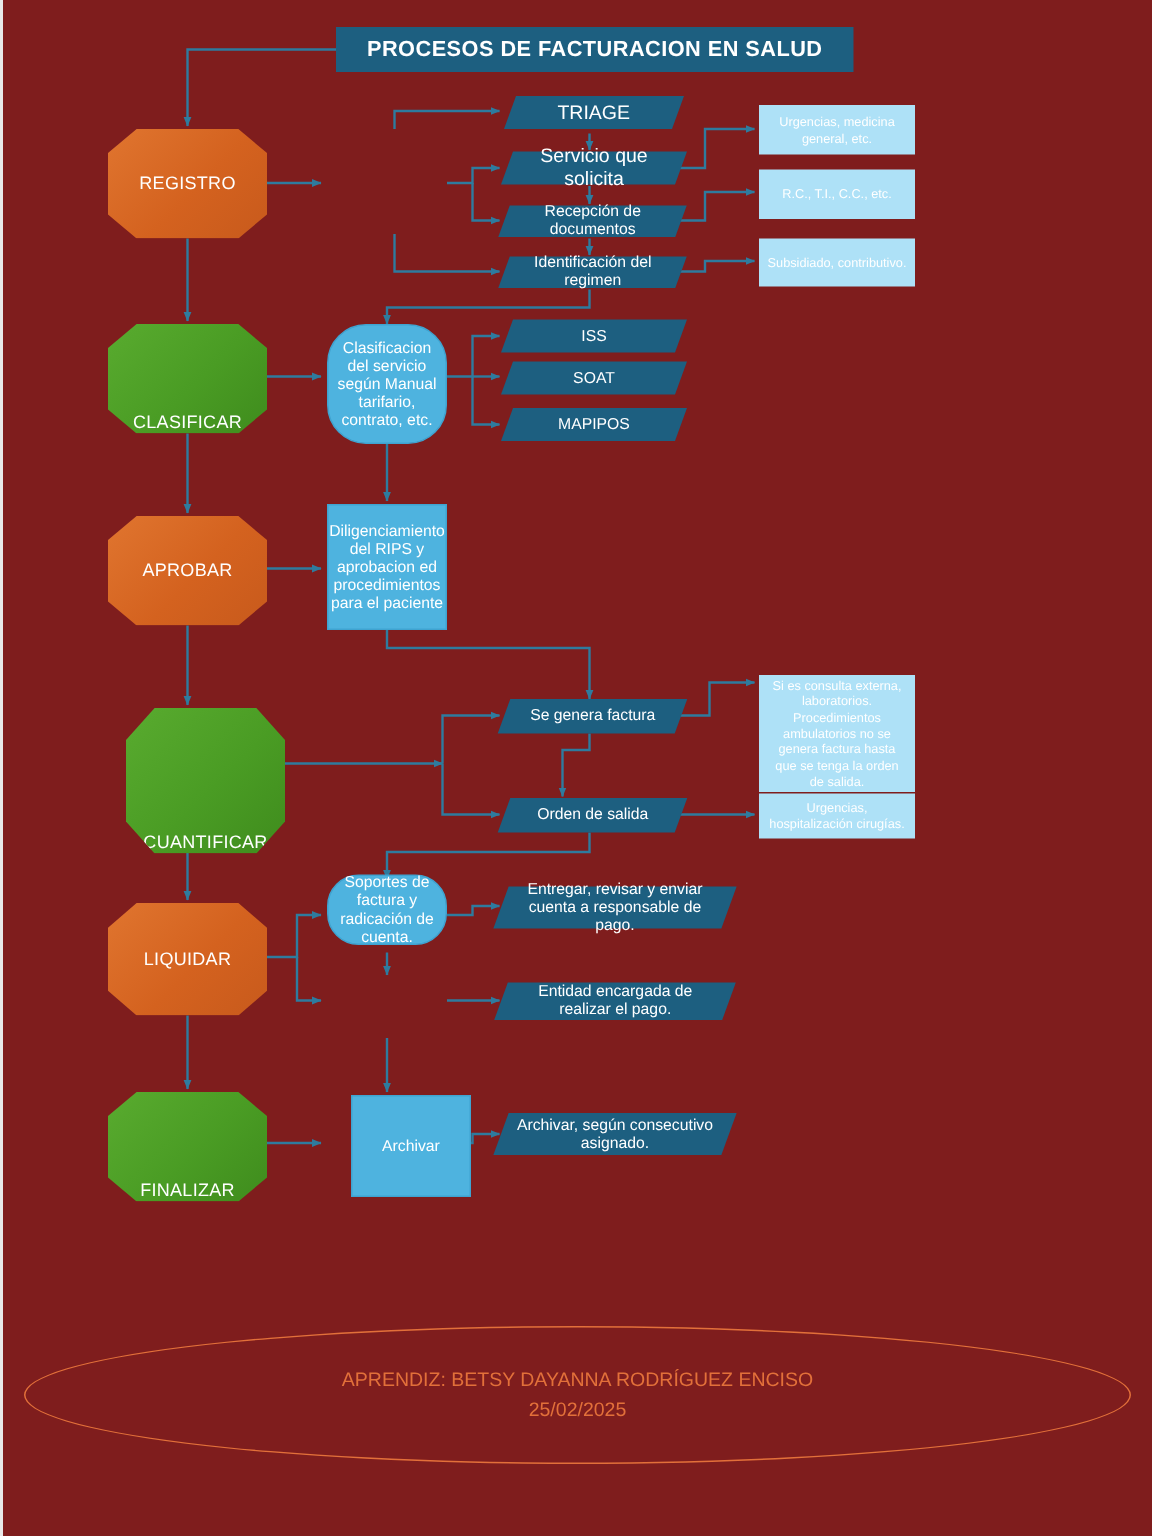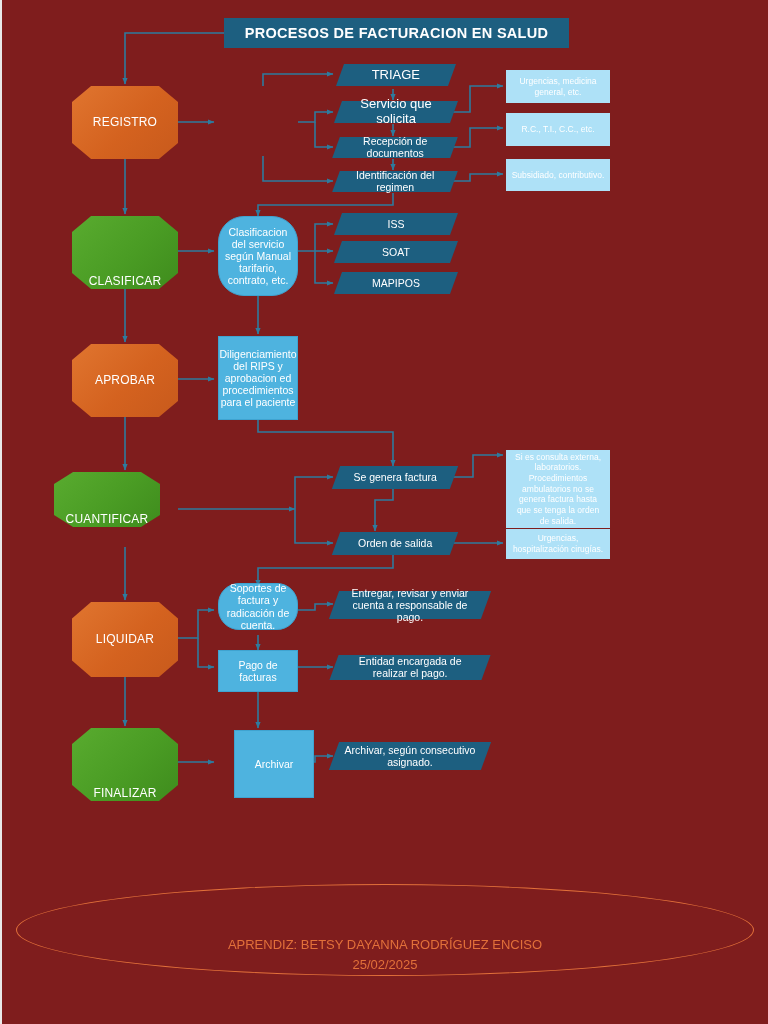--- a/index.html
+++ b/index.html
@@ -159,21 +159,21 @@
   </div>
 
   <div class="node stage green" style="left:72px;top:216px;width:106px;height:73px;">
     <span>CLASIFICAR</span>
   </div>
 
   <div class="node stage orange" style="left:72px;top:344px;width:106px;height:73px;">
     <span>APROBAR</span>
   </div>
 
-  <div class="node stage green" style="left:54px;top:472px;width:106px;height:55px;">
+  <div class="node stage green" style="left:84px;top:472px;width:106px;height:97px;">
     <span>CUANTIFICAR</span>
   </div>
 
   <div class="node stage orange" style="left:72px;top:602px;width:106px;height:75px;">
     <span>LIQUIDAR</span>
   </div>
 
   <div class="node stage green" style="left:72px;top:728px;width:106px;height:73px;">
     <span>FINALIZAR</span>
   </div>
@@ -184,23 +184,20 @@
   </div>
 
   <div class="node proc" style="left:218px;top:336px;width:80px;height:84px;">
     <span>Diligenciamiento del RIPS y aprobacion ed procedimientos para el paciente</span>
   </div>
 
   <div class="node proc" style="left:218px;top:583px;width:80px;height:47px;border-radius:21px;">
     <span>Soportes de factura y radicación de cuenta.</span>
   </div>
 
-  <div class="node proc" style="left:218px;top:650px;width:80px;height:42px;">
-    <span>Pago de facturas</span>
-  </div>
 
   <div class="node proc" style="left:234px;top:730px;width:80px;height:68px;">
     <span>Archivar</span>
   </div>
 
   <div class="node par lg" style="left:340px;top:64px;width:112px;height:22px;">
     <span>TRIAGE</span>
   </div>
 
   <div class="node par lg" style="left:338px;top:101px;width:116px;height:22px;">
@@ -260,18 +257,18 @@
   </div>
 
   <div class="node note" style="left:506px;top:418px;width:104px;height:78px;margin-top:32px;">
     <span>Si es consulta externa, laboratorios. Procedimientos ambulatorios no se genera factura hasta que se tenga la orden de salida.</span>
   </div>
 
   <div class="node note" style="left:506px;top:529px;width:104px;height:30px;">
     <span>Urgencias, hospitalización cirugías.</span>
   </div>
 
-  <div id="footer-ellipse" style="left:16px;top:884px;width:736px;height:90px;align-items:flex-end;">
+  <div id="footer-ellipse" style="left:16px;top:884px;width:736px;height:90px;">
     <div id="footer-text">APRENDIZ: BETSY DAYANNA RODRÍGUEZ ENCISO
 25/02/2025</div>
   </div>
 
 </div>
 
 </body></html>

